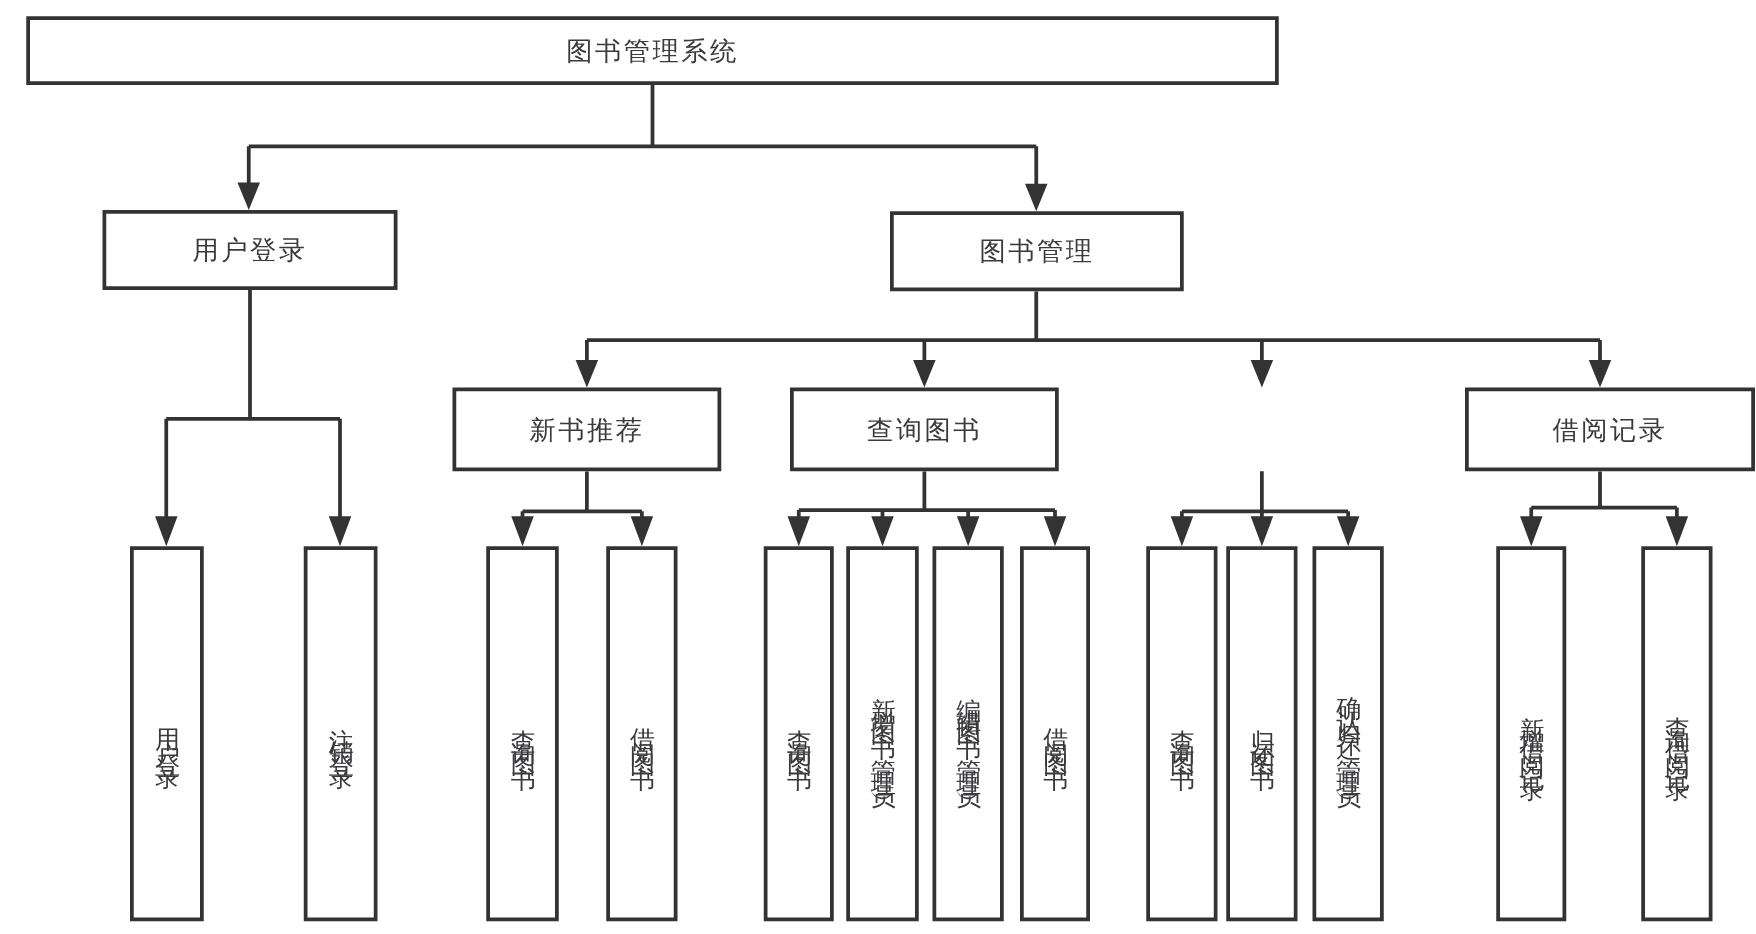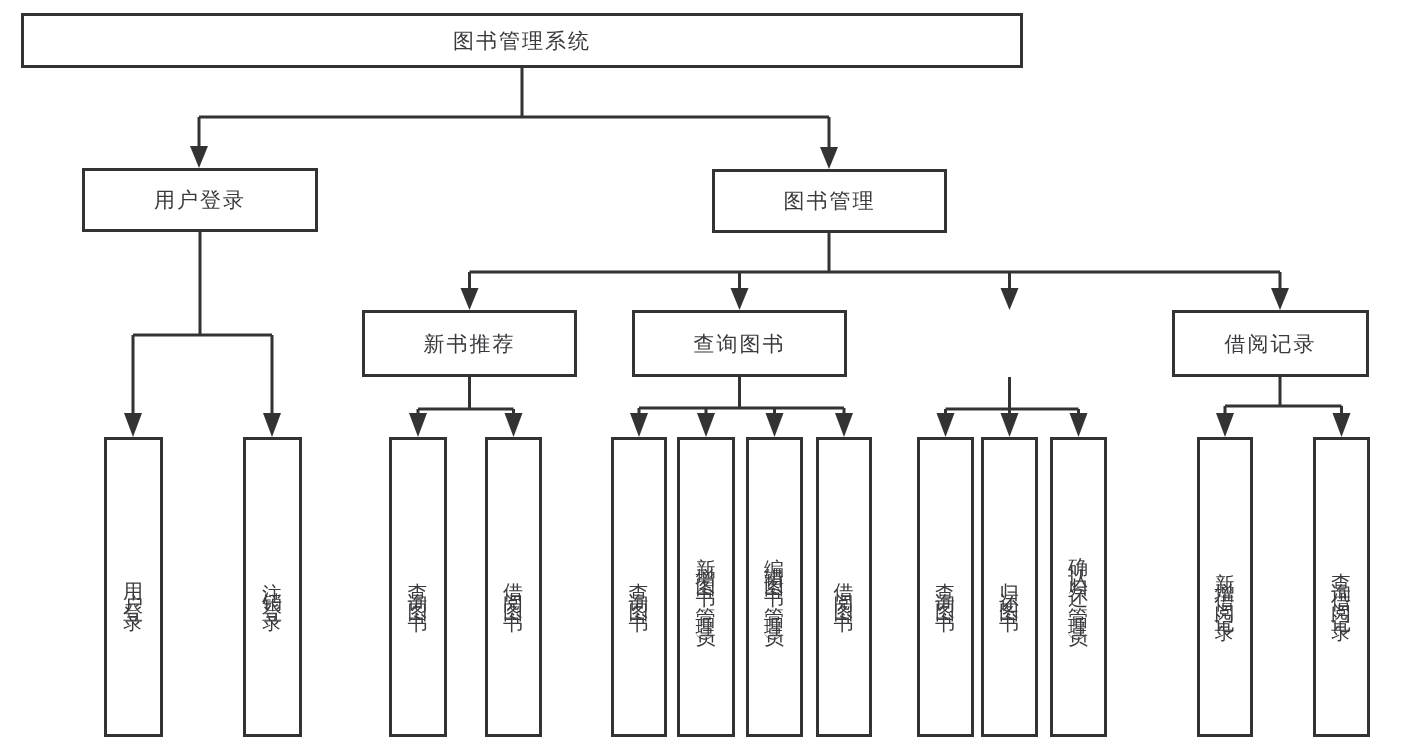--- a/index.html
+++ b/index.html
@@ -105,21 +105,21 @@
     </g>
   </svg>
 
   <div class="node" style="left:21px;top:13px;width:1002px;height:55px">图书管理系统</div>
 
   <div class="node" style="left:82px;top:168px;width:236px;height:64px">用户登录</div>
   <div class="node" style="left:712px;top:169px;width:235px;height:64px">图书管理</div>
 
   <div class="node" style="left:362px;top:310px;width:215px;height:67px">新书推荐</div>
   <div class="node" style="left:632px;top:310px;width:215px;height:67px">查询图书</div>
-  <div class="node" style="left:1172px;top:310px;width:197px;height:67px">借阅记录</div>
+  <div class="node" style="left:1172px;top:310px;width:232px;height:67px">借阅记录</div>
 
   <div class="node v" style="left:104px;top:437px;width:59px;height:300px">用户登录</div>
   <div class="node v" style="left:243px;top:437px;width:59px;height:300px">注销登录</div>
 
   <div class="node v" style="left:389px;top:437px;width:58px;height:300px">查询图书</div>
   <div class="node v" style="left:485px;top:437px;width:57px;height:300px">借阅图书</div>
 
   <div class="node v" style="left:611px;top:437px;width:56px;height:300px">查询图书</div>
   <div class="node v" style="left:677px;top:437px;width:58px;height:300px">新增图书（管理员）</div>
   <div class="node v" style="left:746px;top:437px;width:57px;height:300px">编辑图书（管理员）</div>

